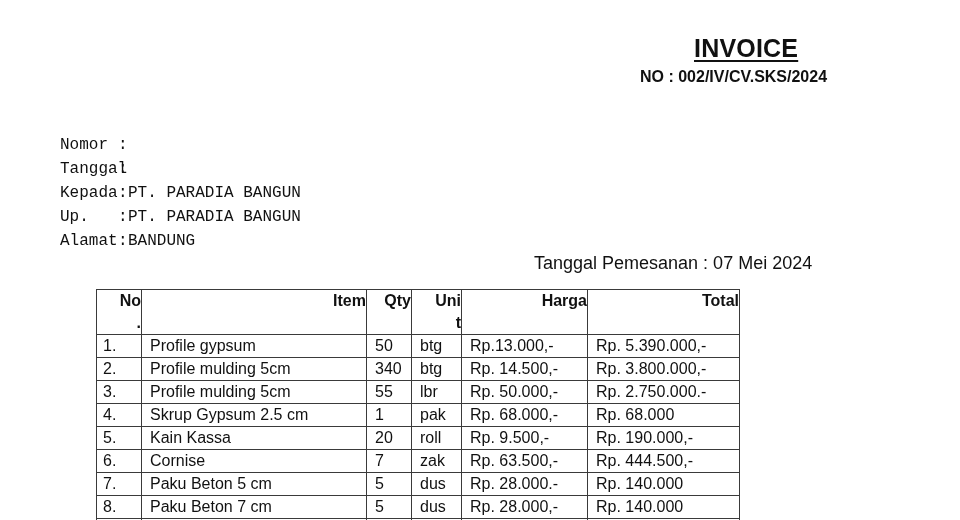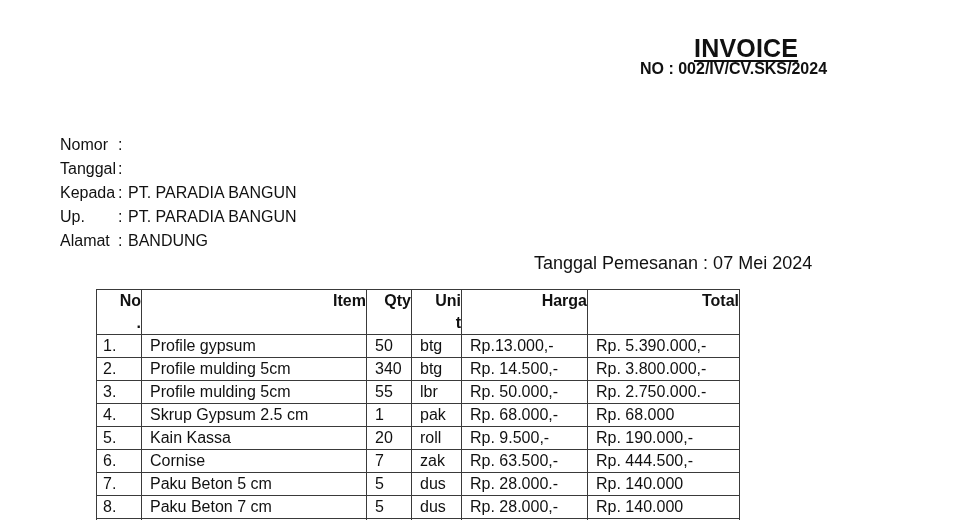--- a/index.html
+++ b/index.html
@@ -22,34 +22,35 @@
       font-size: 25px;
       font-weight: bold;
       text-decoration: underline;
       text-underline-offset: 3px;
       letter-spacing: 0.2px;
       text-align: right;
     }
     .invoice-no {
       position: absolute;
       left: 640px;
-      top: 60px;
+      top: 68px;
       font-size: 16px;
       font-weight: bold;
     }
     .meta {
       position: absolute;
       left: 60px;
       top: 133px;
       font-size: 16px;
       line-height: 24px;
     }
     .meta-row {
       display: flex;
       white-space: nowrap;
+      font-family: Liberation Mono, monospace;
     }
     .meta-label {
       display: inline-block;
       width: 58px;
     }
     .meta-sep {
       display: inline-block;
       width: 10px;
     }
     .order-date {

